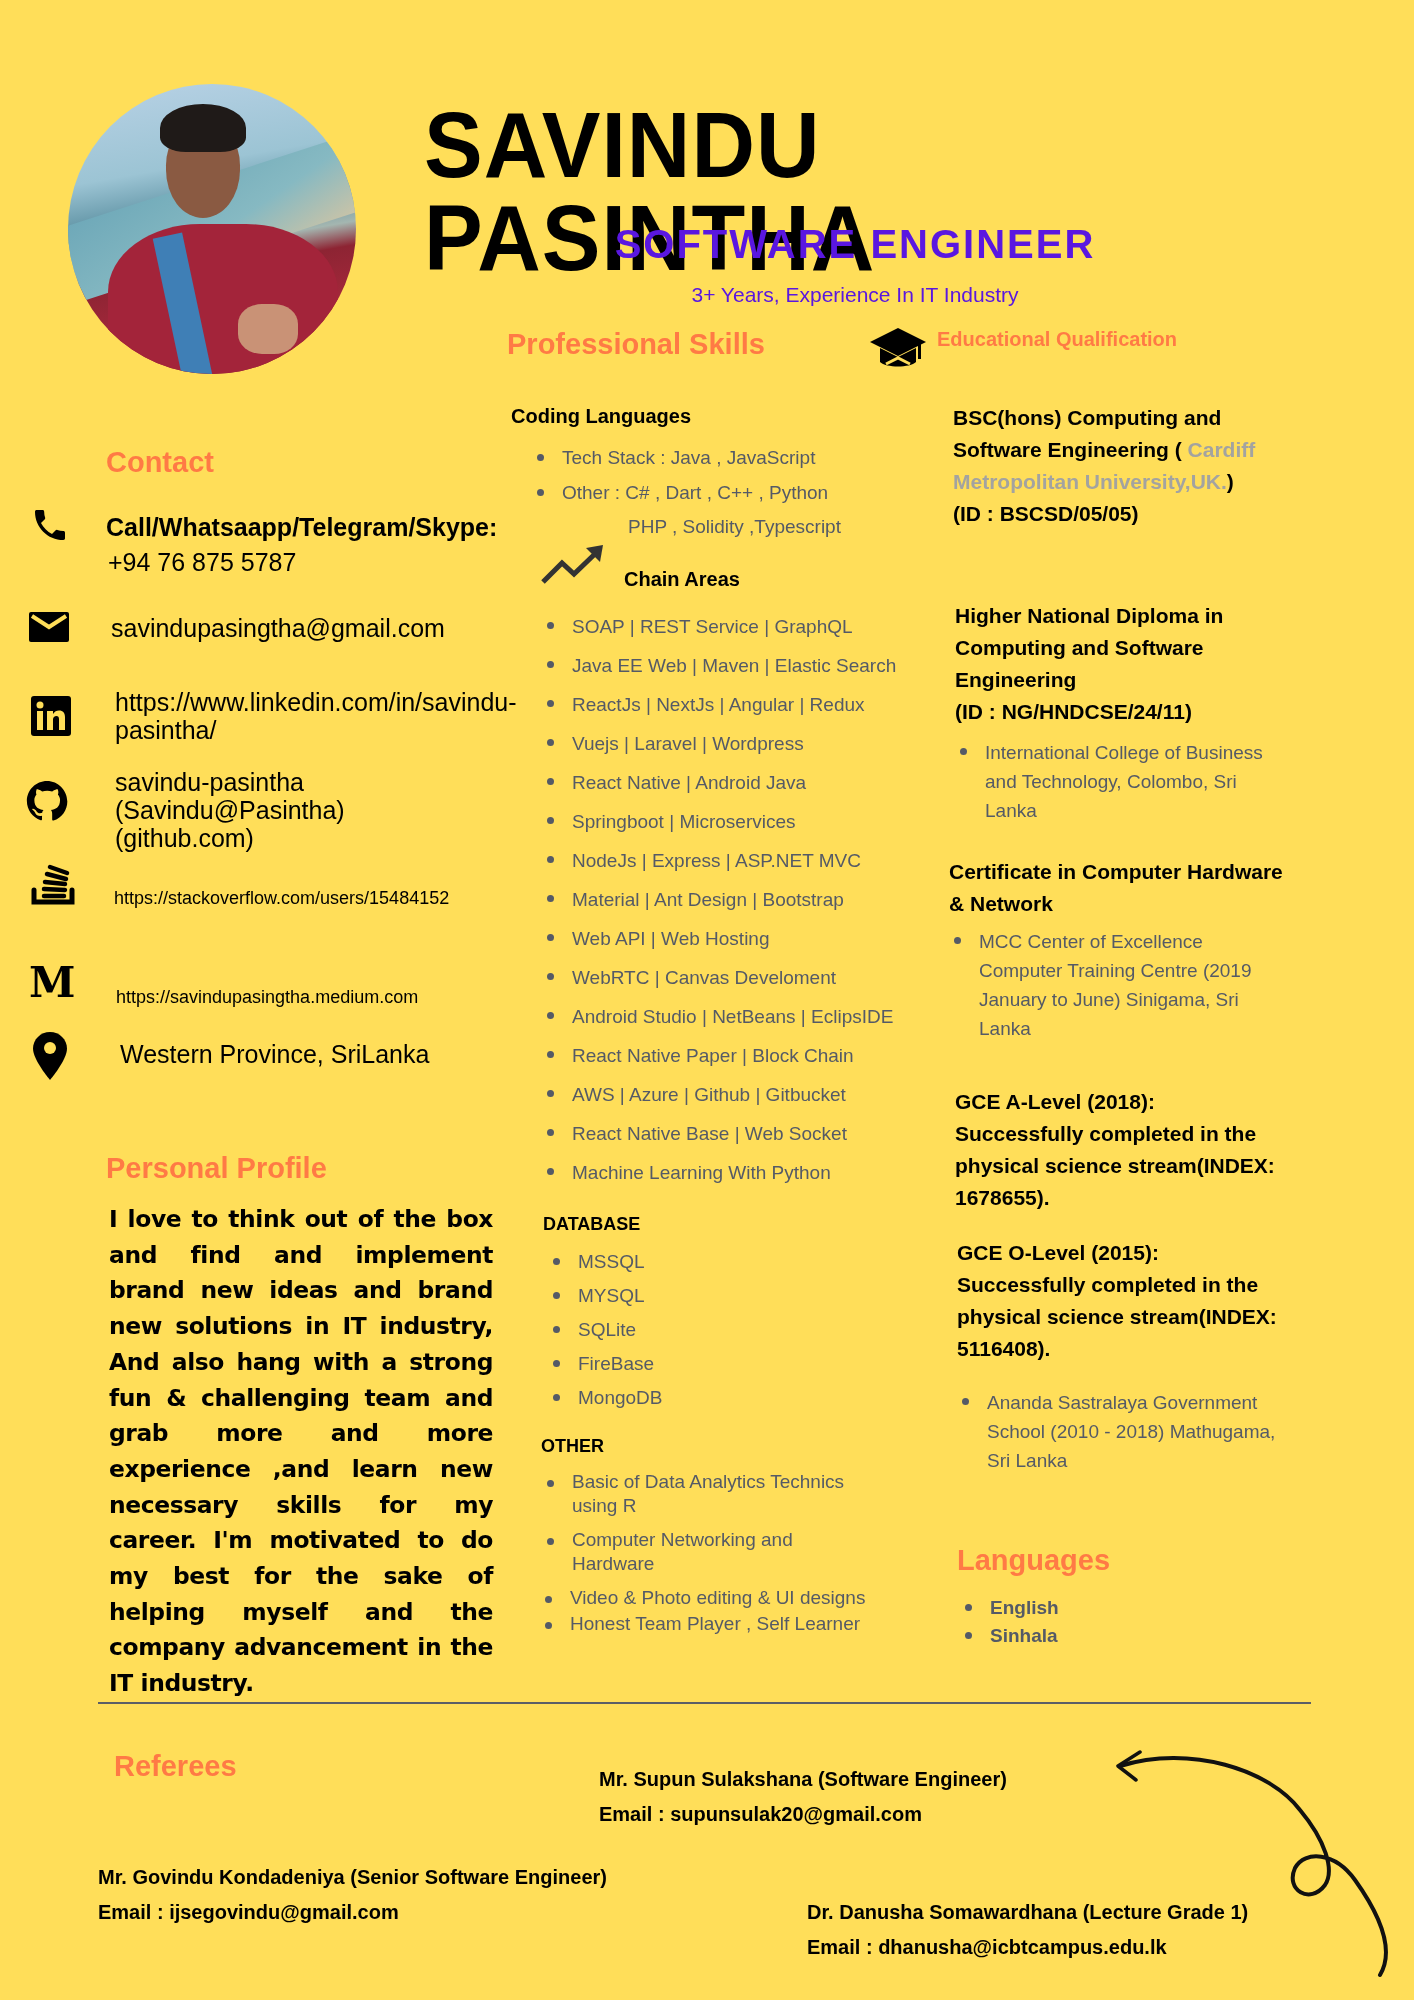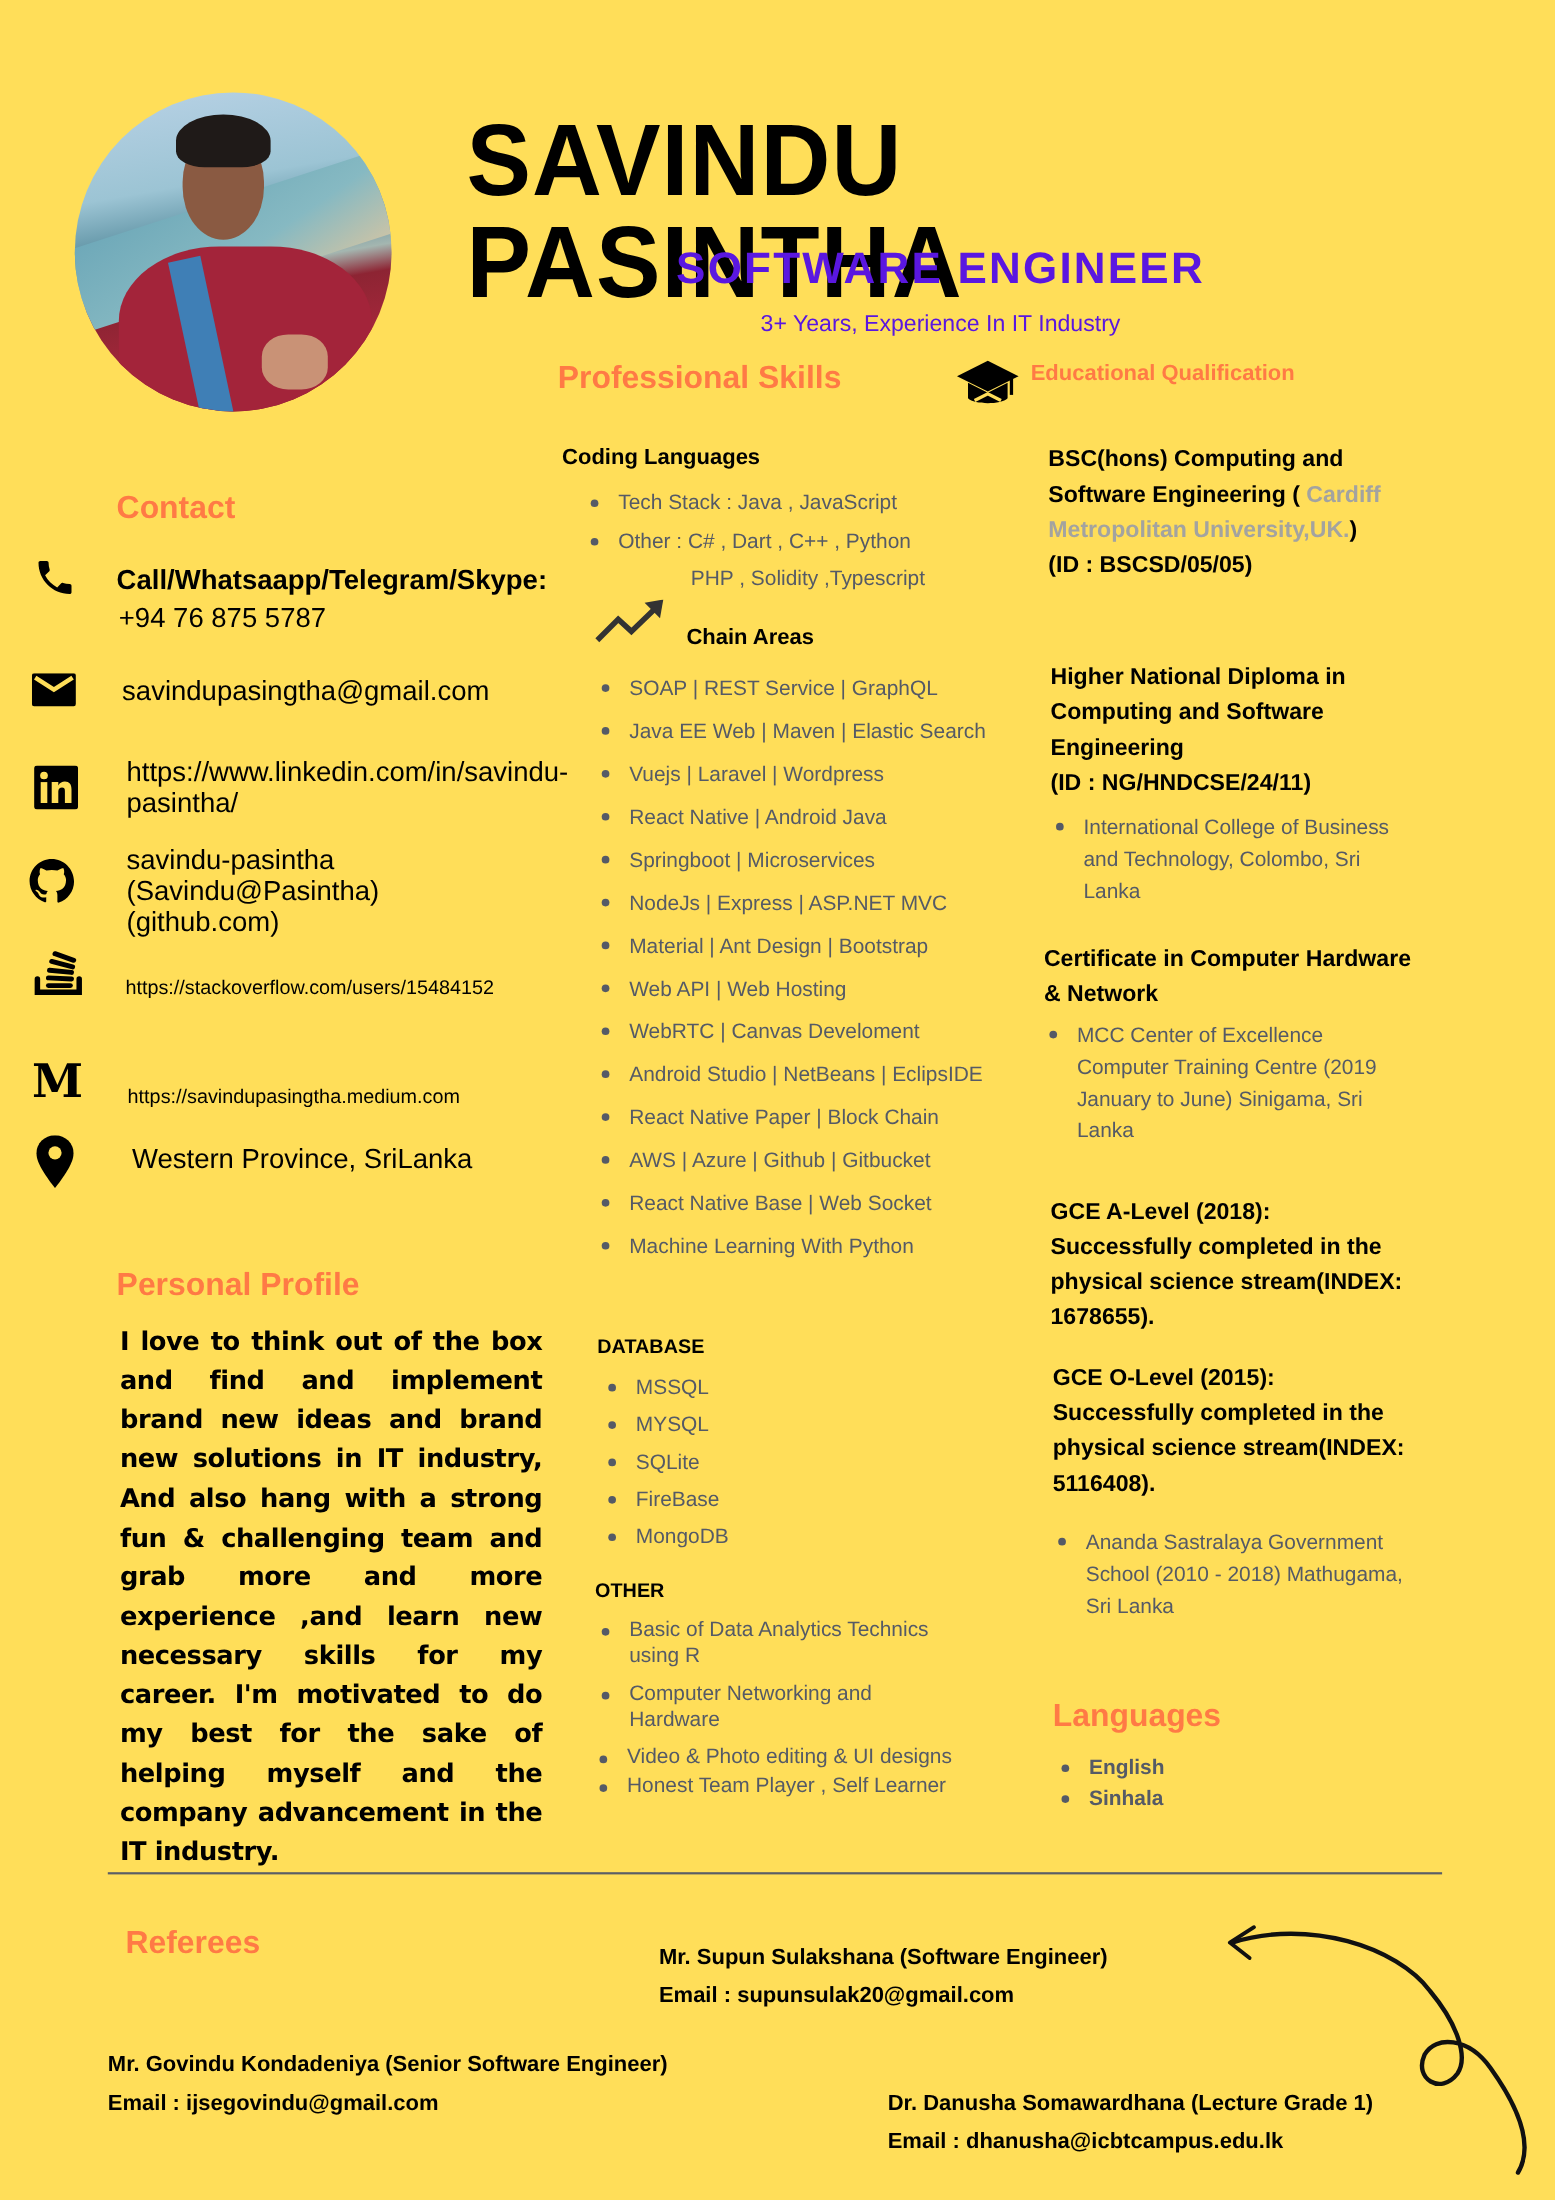--- a/index.html
+++ b/index.html
@@ -218,20 +218,21 @@
 <div class="abs grey coding-cont">PHP , Solidity ,Typescript</div>
 
 <svg class="abs trend-icon" viewBox="0 0 66 40">
   <polyline points="3,37 22,18 34,29 58,6" stroke="#333" stroke-width="5" fill="none" stroke-linejoin="miter"></polyline>
   <polygon points="46,3 63,0 60,17" fill="#333"></polygon>
 </svg>
 <div class="abs sub-head expert-head">Chain Areas</div>
 <ul class="abs bul expert-list">
   <li>SOAP | REST  Service | GraphQL</li>
   <li>Java EE Web | Maven  | Elastic Search</li>
+  <li>ReactJs | NextJs | Angular | Redux</li>
   <li>Vuejs | Laravel | Wordpress</li>
   <li>React Native | Android Java</li>
   <li>Springboot | Microservices</li>
   <li>NodeJs | Express | ASP.NET MVC</li>
   <li>Material | Ant Design | Bootstrap</li>
   <li>Web API | Web Hosting</li>
   <li>WebRTC | Canvas Develoment</li>
   <li>Android Studio | NetBeans | EclipsIDE</li>
   <li>React Native Paper  | Block Chain</li>
   <li>AWS  | Azure | Github | Gitbucket</li>

